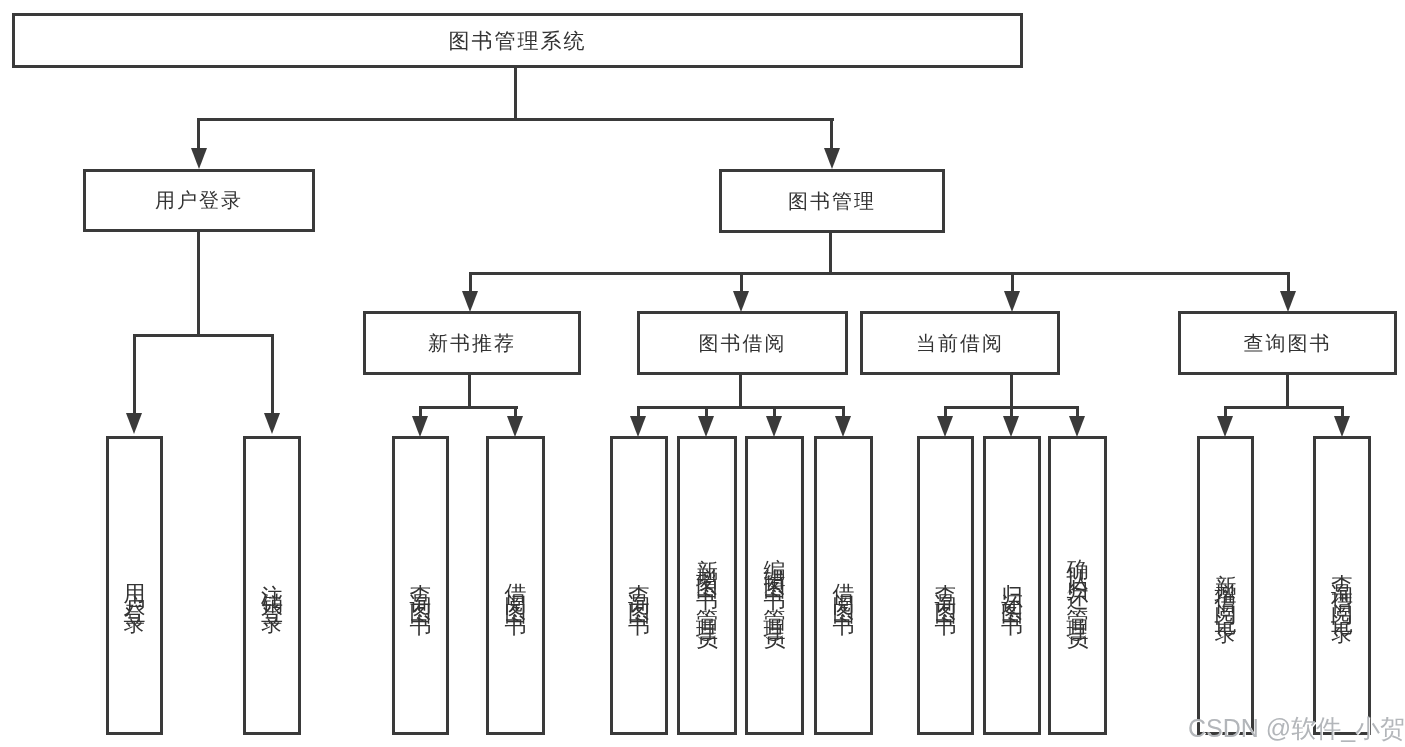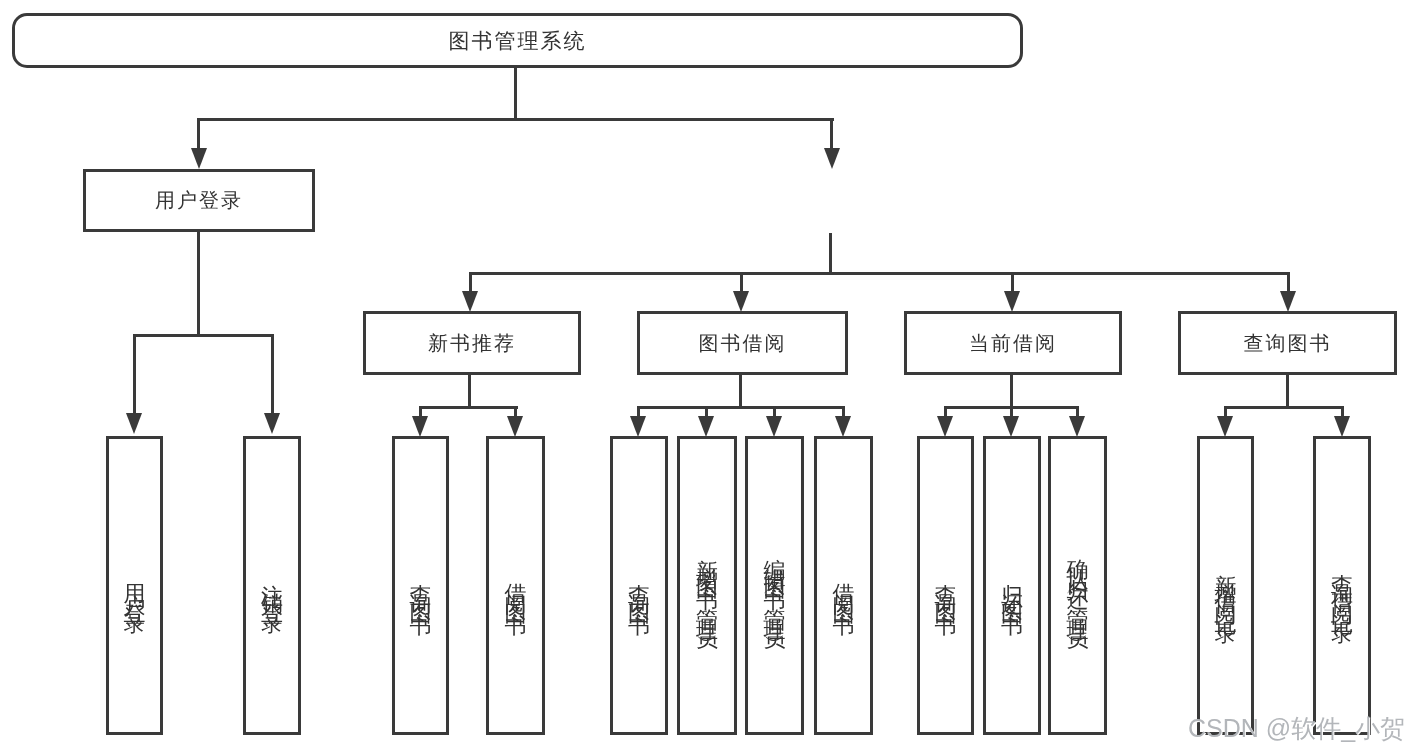--- a/index.html
+++ b/index.html
@@ -16,21 +16,21 @@
     box-sizing: border-box;
     border: 3px solid #3a3a3a;
     background: #ffffff;
     color: #333333;
     display: flex;
     align-items: center;
     justify-content: center;
     text-align: center;
   }
   .h-node { font-size: 20px; letter-spacing: 2px; }
-  .root-node { font-size: 21px; letter-spacing: 2px; border-radius: 15px; }
+  .root-node { font-size: 21px; letter-spacing: 2px; }
   .leaf-node {
     writing-mode: vertical-rl;
     font-size: 22px;
     letter-spacing: 10px;
     line-height: 1;
   }
   .line { position: absolute; background: #3a3a3a; }
   .arrow-head {
     position: absolute;
     width: 0; height: 0;
@@ -58,20 +58,23 @@
   <div class="line" style="left:514px; top:66px; width:3px; height:54px;"></div>
   <div class="line" style="left:197px; top:118px; width:637px; height:3px;"></div>
   <div class="line" style="left:197px; top:118px; width:3px; height:34px;"></div>
   <div class="arrow-head" style="left:191px; top:148px;"></div>
   <div class="line" style="left:830px; top:118px; width:3px; height:34px;"></div>
   <div class="arrow-head" style="left:824px; top:148px;"></div>
 
   <div class="node h-node" style="left:83px; top:169px; width:232px; height:63px;">
     <span>用户登录</span>
   </div>
+  <div class="node h-node" style="left:719px; top:169px; width:226px; height:64px;">
+    <span>图书管理</span>
+  </div>
 
   <div class="line" style="left:197px; top:232px; width:3px; height:104px;"></div>
   <div class="line" style="left:133px; top:334px; width:141px; height:3px;"></div>
   <div class="line" style="left:133px; top:334px; width:3px; height:80px;"></div>
   <div class="arrow-head" style="left:126px; top:413px;"></div>
   <div class="line" style="left:271px; top:334px; width:3px; height:80px;"></div>
   <div class="arrow-head" style="left:264px; top:413px;"></div>
 
   <div class="line" style="left:829px; top:233px; width:3px; height:41px;"></div>
   <div class="line" style="left:469px; top:272px; width:821px; height:3px;"></div>
@@ -83,21 +86,21 @@
   <div class="arrow-head" style="left:1004px; top:291px;"></div>
   <div class="line" style="left:1287px; top:272px; width:3px; height:22px;"></div>
   <div class="arrow-head" style="left:1280px; top:291px;"></div>
 
   <div class="node h-node" style="left:637px; top:311px; width:211px; height:64px;">
     <span>图书借阅</span>
   </div>
   <div class="node h-node" style="left:363px; top:311px; width:218px; height:64px;">
     <span>新书推荐</span>
   </div>
-  <div class="node h-node" style="left:904px; top:311px; width:218px; height:64px;">
+  <div class="node h-node" style="left:860px; top:311px; width:200px; height:64px;">
     <span>当前借阅</span>
   </div>
   <div class="node h-node" style="left:1178px; top:311px; width:219px; height:64px;">
     <span>查询图书</span>
   </div>
 
   <div class="line" style="left:468px; top:375px; width:3px; height:34px;"></div>
   <div class="line" style="left:419px; top:406px; width:99px; height:3px;"></div>
   <div class="line" style="left:419px; top:406px; width:3px; height:13px;"></div>
   <div class="arrow-head" style="left:412px; top:416px;"></div>

